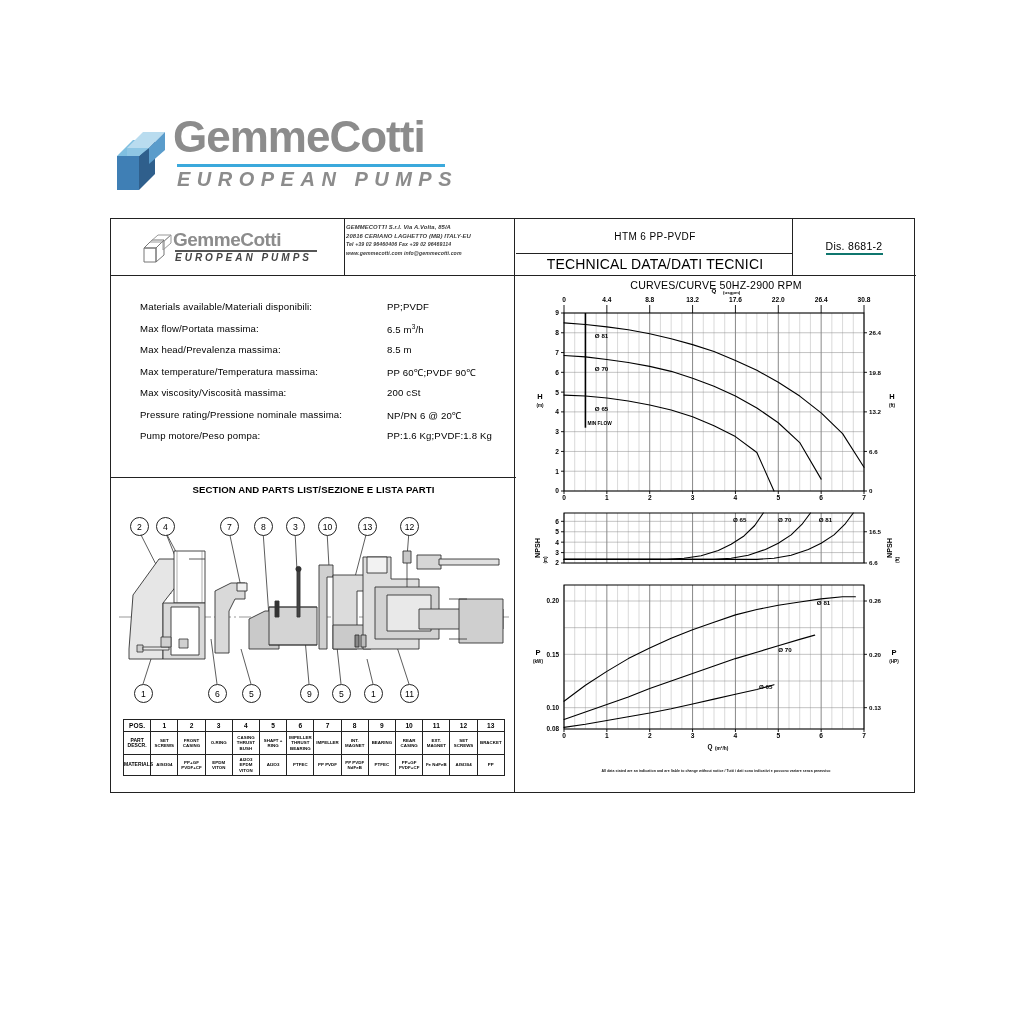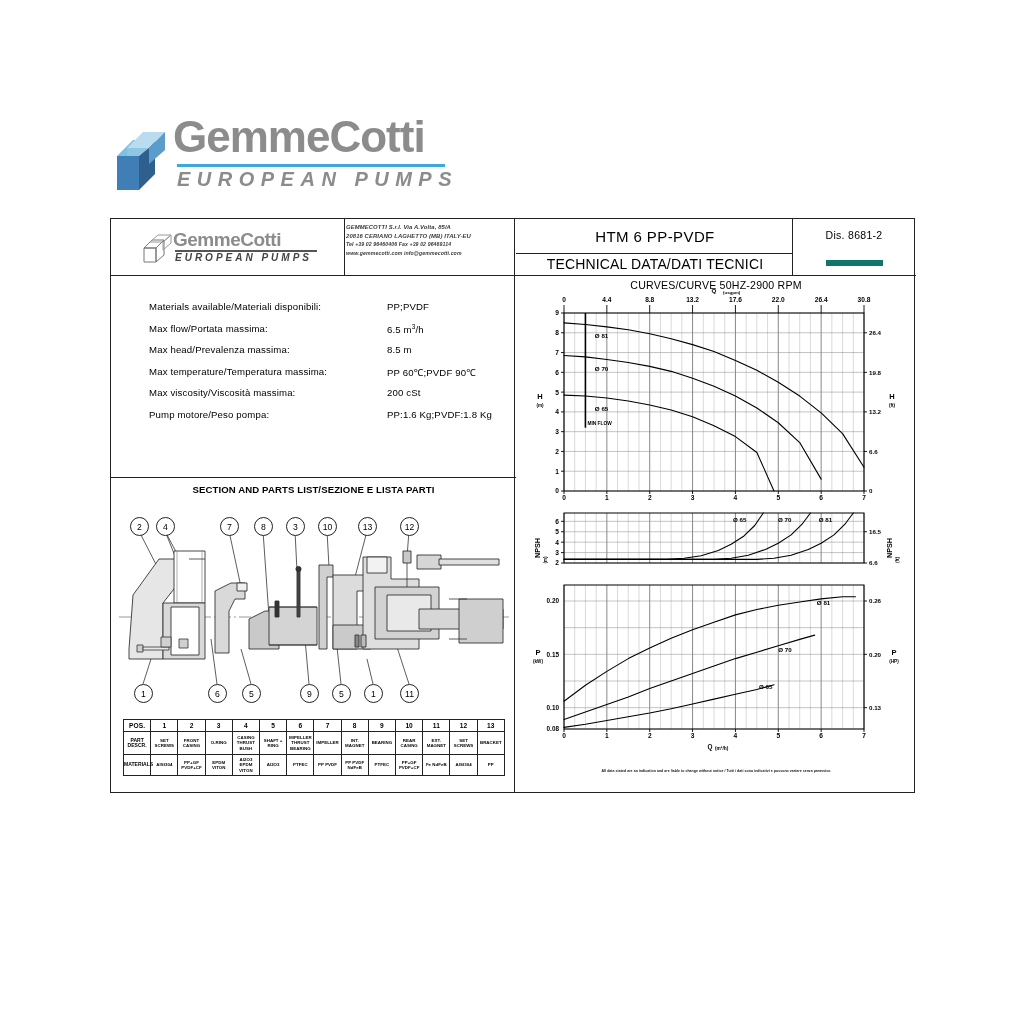--- a/index.html
+++ b/index.html
@@ -32,33 +32,33 @@
   .mini-bar{position:absolute;left:32px;top:21px;width:142px;height:1.6px;background:#555;}
   .mini-sub{position:absolute;left:32px;top:23px;font-size:10px;font-weight:700;font-style:italic;
     letter-spacing:3px;color:#444;white-space:nowrap;}
 
   .hdr-addr{position:absolute;left:235px;top:4px;width:165px;height:52px;
     font-style:italic;font-weight:700;color:#3a3a3a;}
   .hdr-addr div{font-size:5.2px;line-height:8.6px;letter-spacing:.1px;white-space:nowrap;}
   .hdr-addr div.big{font-size:5.9px;}
 
   .hdr-model{position:absolute;left:405px;top:0;width:278px;height:34px;
-    display:flex;align-items:center;justify-content:center;font-size:15px;letter-spacing:.4px;}
+    display:flex;align-items:center;justify-content:center;font-size:10px;letter-spacing:.4px;}
   .hdr-tech{position:absolute;left:405px;top:34px;width:278px;height:22px;
     display:flex;align-items:center;justify-content:center;font-size:14px;letter-spacing:.15px;}
   .hdr-dis{position:absolute;left:683px;top:0;width:120px;height:56px;
     display:flex;align-items:center;justify-content:center;font-size:10.5px;letter-spacing:.3px;}
-  .hdr-dis span{border-bottom:6px solid #0f766e;padding-bottom:19px;}
+  .hdr-dis span{border-bottom:2px solid #0f766e;padding-bottom:1px;}
 
   
   .feat-title{position:absolute;left:0;top:58px;width:405px;height:18px;
     display:flex;align-items:center;justify-content:center;font-size:10.6px;letter-spacing:.2px;}
   .feat-list{position:absolute;left:14px;top:80px;width:390px;}
   .feat-row{position:relative;height:21.5px;font-size:9.6px;letter-spacing:.15px;}
-  .feat-row .lab{position:absolute;left:9px;top:2px;white-space:nowrap;padding-left:15px;}
+  .feat-row .lab{position:absolute;left:0;top:2px;white-space:nowrap;padding-left:15px;}
   .feat-row .val{position:absolute;left:262px;top:2px;white-space:nowrap;}
   sup{font-size:6.5px;vertical-align:super;}
 
   
   .sec-title{position:absolute;left:0;top:262px;width:405px;height:16px;
     display:flex;align-items:center;justify-content:center;font-size:9.6px;font-weight:700;letter-spacing:.1px;}
   .drawing{position:absolute;left:8px;top:280px;width:390px;height:215px;}
 
   .callout{position:absolute;width:17px;height:17px;border:1.1px solid #222;border-radius:50%;
     display:flex;align-items:center;justify-content:center;font-size:8.6px;background:#fff;}
@@ -149,20 +149,24 @@
         <span class="lab">Max head/Prevalenza massima:</span>
         <span class="val">8.5 m</span>
       </div>
       <div class="feat-row">
         <span class="lab">Max temperature/Temperatura massima:</span>
         <span class="val">PP 60℃;PVDF 90℃</span>
       </div>
       <div class="feat-row">
         <span class="lab">Max viscosity/Viscosità massima:</span>
         <span class="val">200 cSt</span>
+      </div>
+      <div class="feat-row">
+        <span class="lab">Pressure rating/Pressione nominale massima:</span>
+        <span class="val">NP/PN 6 @ 20℃</span>
       </div>
       <div class="feat-row">
         <span class="lab">Pump motore/Peso pompa:</span>
         <span class="val">PP:1.6 Kg;PVDF:1.8 Kg</span>
       </div>
     </div>
 
     <div class="sec-title">SECTION AND PARTS LIST/SEZIONE E LISTA PARTI</div>
 
     <div class="drawing">

